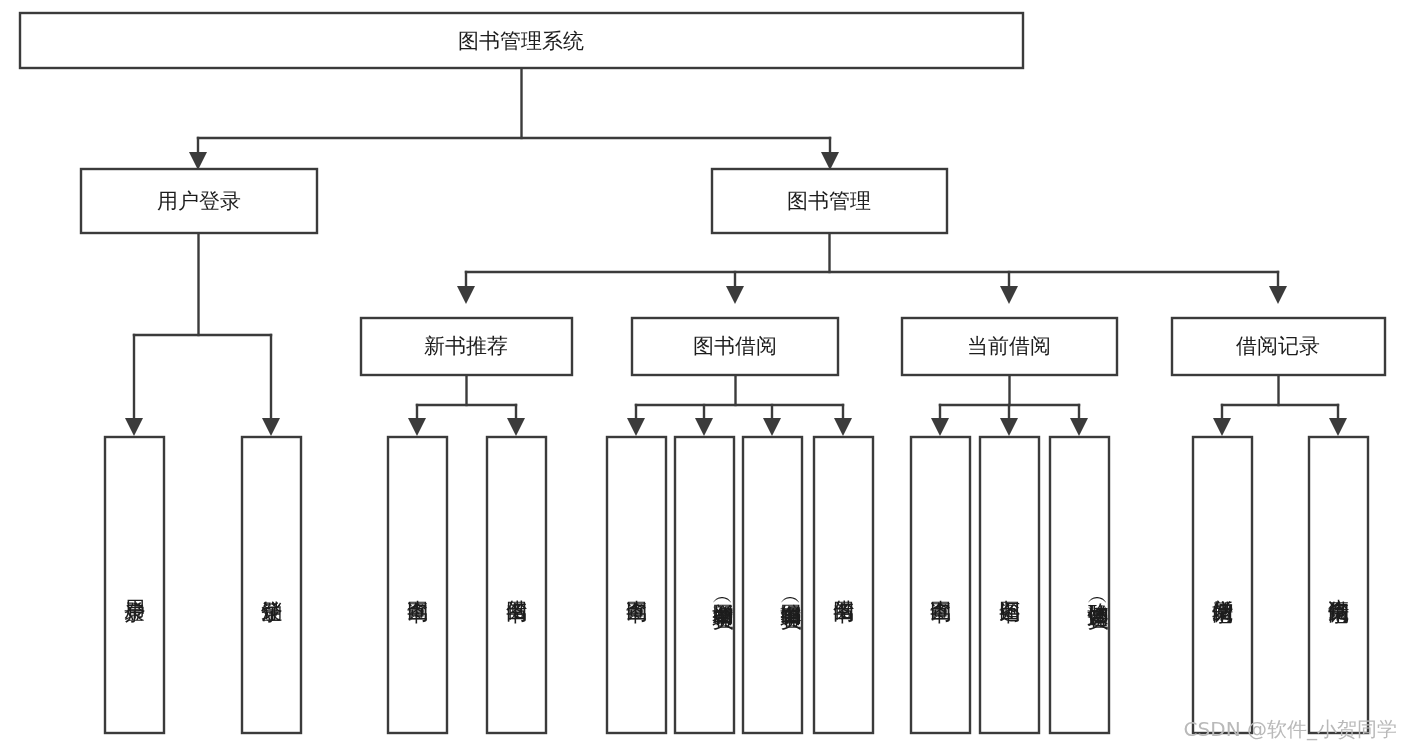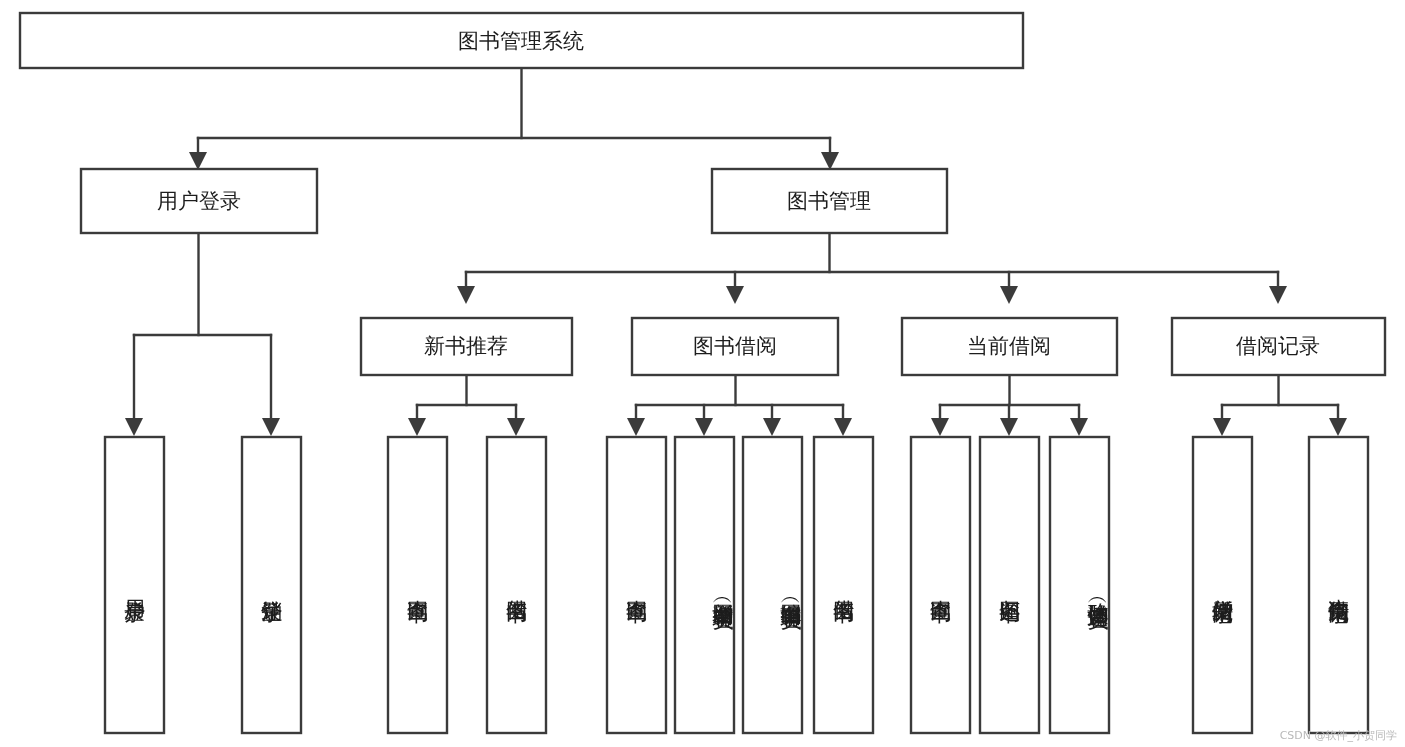--- a/index.html
+++ b/index.html
@@ -61,21 +61,21 @@
     color: #1d1d1d;
     letter-spacing: 1px;
     white-space: nowrap;
     pointer-events: none;
   }
   .watermark {
     position: absolute;
     right: 8px;
     bottom: 4px;
     font-family: "DejaVu Sans", "Liberation Sans", sans-serif;
-    font-size: 11px;
+    font-size: 20px;
     color: #b9b9b9;
     white-space: nowrap;
   }
 </style>
 </head>
 <body>
 
 <div id="chart-root">
 
   <svg id="flow" viewBox="0 0 1405 747" xmlns="http://www.w3.org/2000/svg">

